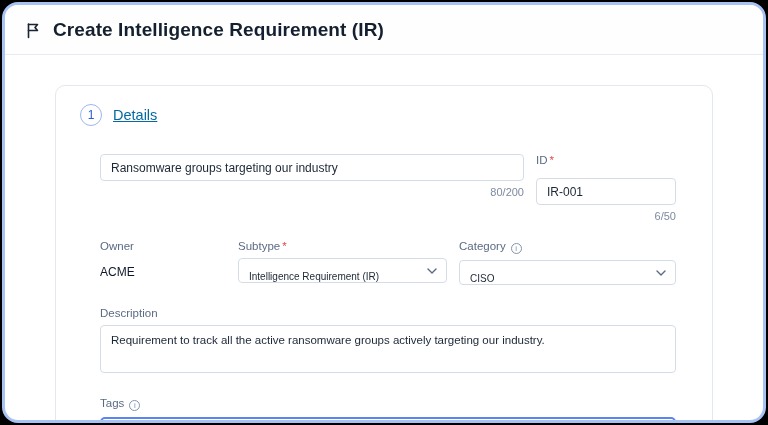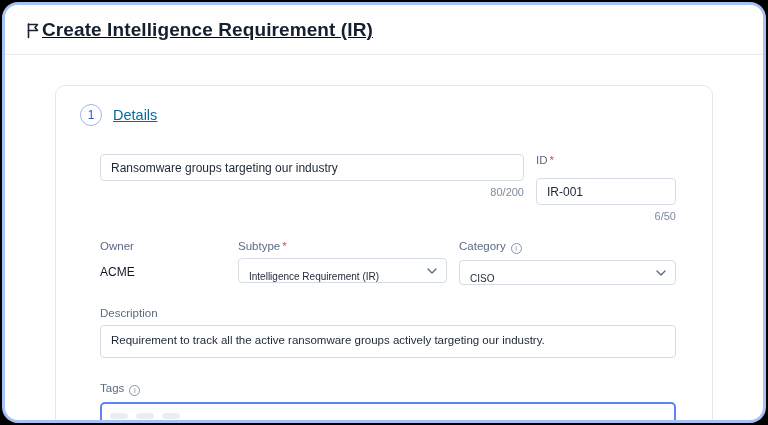--- a/index.html
+++ b/index.html
@@ -12,25 +12,24 @@
     overflow: hidden;
   }
   .modal {
     position: absolute; inset: 2px;
     background: #fff;
     border: 3px solid #a9c2f4;
     border-radius: 16px;
     overflow: hidden;
   }
   .modal-header {
-    display: flex; align-items: center; 
+    display: flex; align-items: center; gap: 11px;
     padding: 14px 20px 13px 20px;
     border-bottom: 1px solid #e8ebf1;
     background: #fefefe;
-    text-decoration: underline;
   }
   .hdr-icon { display: inline-flex; color: #1b2433; }
   .modal-title {
     margin: 0; font-size: 19px; font-weight: 600; color: #14202f;
     letter-spacing: 0.1px;
   }
   .modal-body { padding: 30px 50px 0 50px; }
   .card {
     border: 1px solid #e3e7ee;
     border-radius: 10px;
@@ -77,21 +76,21 @@
   }
   .select .chev { position: absolute; right: 9px; top: 50%; transform: translateY(-50%); color: #5d6b82; display: inline-flex; }
   .info-icon {
     display: inline-flex; align-items: center; justify-content: center;
     width: 11px; height: 11px; border: 1px solid #8194ae; border-radius: 50%;
     font-size: 8px; color: #8194ae; margin-left: 5px; vertical-align: -1px;
     font-style: normal; cursor: pointer;
   }
   .row3 { margin-top: 18px; }
   .textarea {
-    width: 100%; height: 33px; resize: none;
+    width: 100%; height: 48px; resize: none;
     border: 1px solid #d6dce6; border-radius: 4px;
     padding: 8px 10px; font-size: 11.5px; color: #1c2736;
     font-family: "Liberation Sans", sans-serif; outline: none; background: #fff;
   }
   .row4 { margin-top: 16px; }
   .tags-box {
     display: flex; align-items: center; gap: 8px;
     border: 2px solid #5b83f2; border-radius: 5px;
     padding: 3px 8px; min-height: 28px; background: #fff; cursor: text;
   }

